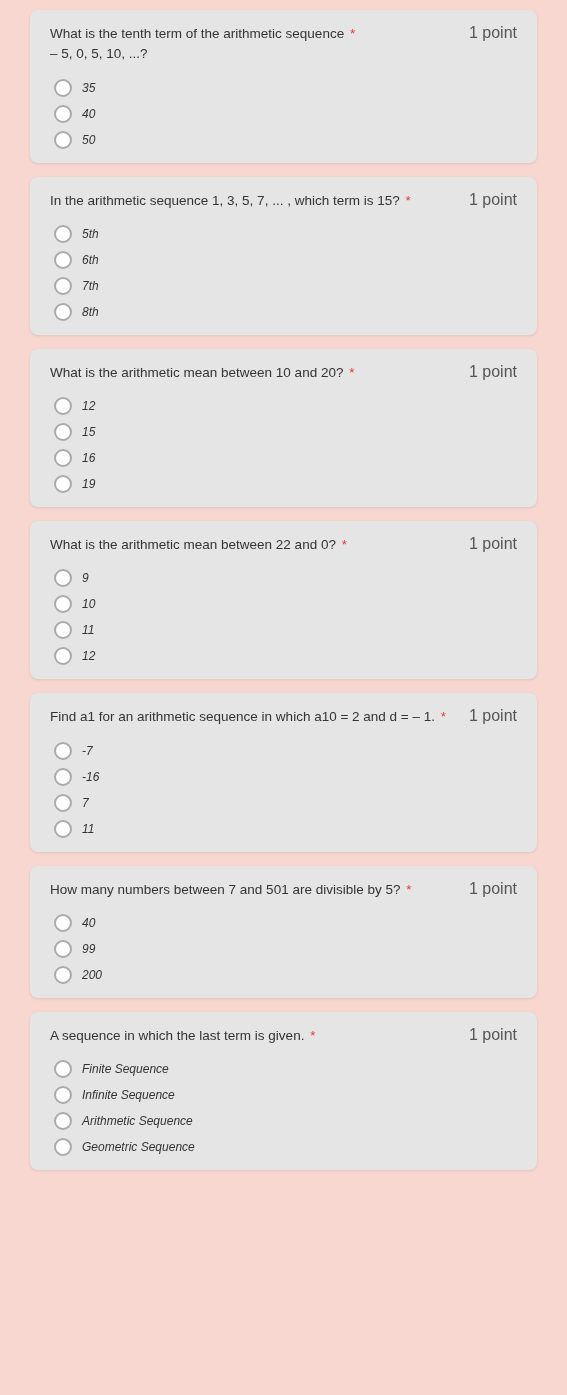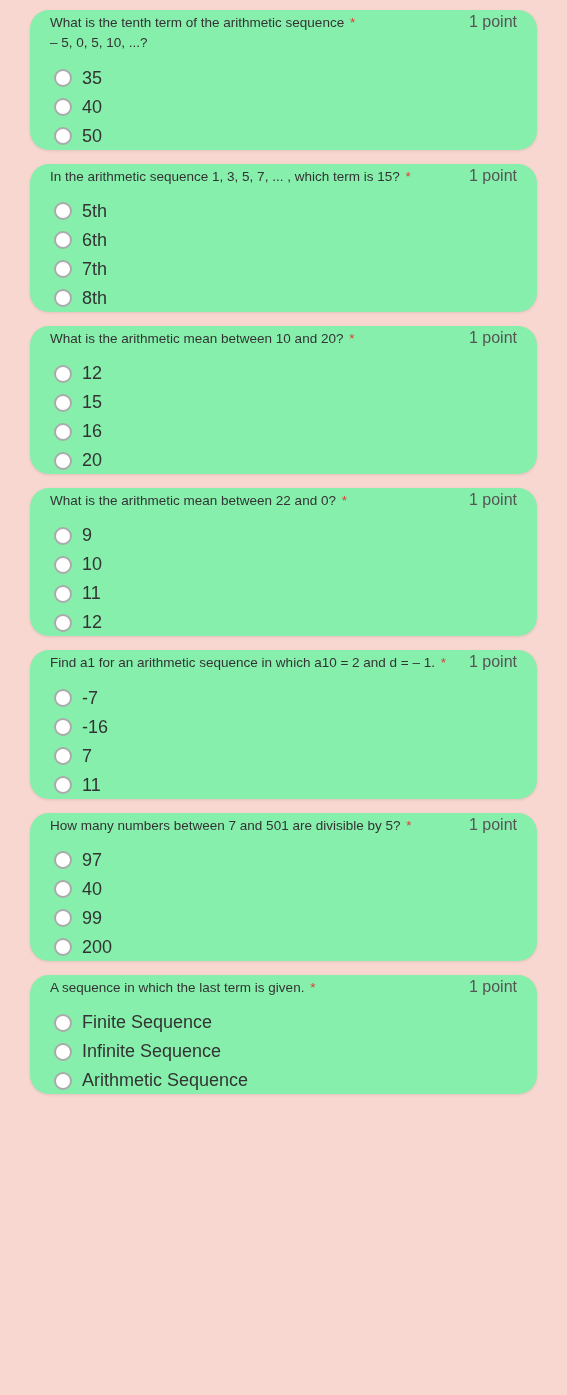--- a/index.html
+++ b/index.html
@@ -12,23 +12,23 @@
       background-color: #f8d7d0;
       font-family: Arial, sans-serif;
       font-size: 14px;
       color: #333;
       width: 567px;
       min-height: 1395px;
       padding: 10px 30px 30px 30px;
     }
 
     .question-card {
-      background-color: #86efac;
-      border-radius: 19px;
-      padding: 3px 20px;
+      background-color: #e5e5e5;
+      border-radius: 8px;
+      padding: 14px 20px;
       margin-bottom: 14px;
       box-shadow: 0 1px 3px rgba(0,0,0,0.1);
     }
 
     .question-header {
       display: flex;
       justify-content: space-between;
       align-items: flex-start;
       margin-bottom: 14px;
     }
@@ -70,22 +70,23 @@
       width: 18px;
       height: 18px;
       border-radius: 50%;
       border: 2px solid #aaa;
       background: #fff;
       flex-shrink: 0;
       display: inline-block;
     }
 
     .option-label {
-      font-size: 18px;
+      font-size: 12px;
       color: #333;
+      font-style: italic;
     }
   </style>
 </head>
 <body>
 
 <div id="questions-container">
     <div class="question-card">
       <div class="question-header">
         <div class="question-text">What is the tenth term of the arithmetic sequence <span class="required-star">*</span><br>– 5, 0, 5, 10, ...?</div>
         <div class="point-label">1 point</div>
@@ -142,21 +143,21 @@
         <div class="option-item">
           <span class="radio-circle"></span>
           <span class="option-label">15</span>
         </div>
         <div class="option-item">
           <span class="radio-circle"></span>
           <span class="option-label">16</span>
         </div>
         <div class="option-item">
           <span class="radio-circle"></span>
-          <span class="option-label">20</span>
+          <span class="option-label">19</span>
         </div>
       </div>
     </div>
     <div class="question-card">
       <div class="question-header">
         <div class="question-text">What is the arithmetic mean between 22 and 0? <span class="required-star">*</span></div>
         <div class="point-label">1 point</div>
       </div>
       <div class="options-list">
         <div class="option-item">
@@ -202,24 +203,20 @@
       </div>
     </div>
     <div class="question-card">
       <div class="question-header">
         <div class="question-text">How many numbers between 7 and 501 are divisible by 5? <span class="required-star">*</span></div>
         <div class="point-label">1 point</div>
       </div>
       <div class="options-list">
         <div class="option-item">
           <span class="radio-circle"></span>
-          <span class="option-label">97</span>
-        </div>
-        <div class="option-item">
-          <span class="radio-circle"></span>
           <span class="option-label">40</span>
         </div>
         <div class="option-item">
           <span class="radio-circle"></span>
           <span class="option-label">99</span>
         </div>
         <div class="option-item">
           <span class="radio-circle"></span>
           <span class="option-label">200</span>
         </div>
@@ -236,15 +233,19 @@
           <span class="option-label">Finite Sequence</span>
         </div>
         <div class="option-item">
           <span class="radio-circle"></span>
           <span class="option-label">Infinite Sequence</span>
         </div>
         <div class="option-item">
           <span class="radio-circle"></span>
           <span class="option-label">Arithmetic Sequence</span>
         </div>
+        <div class="option-item">
+          <span class="radio-circle"></span>
+          <span class="option-label">Geometric Sequence</span>
+        </div>
       </div>
     </div>
   </div>
 
 </body></html>

